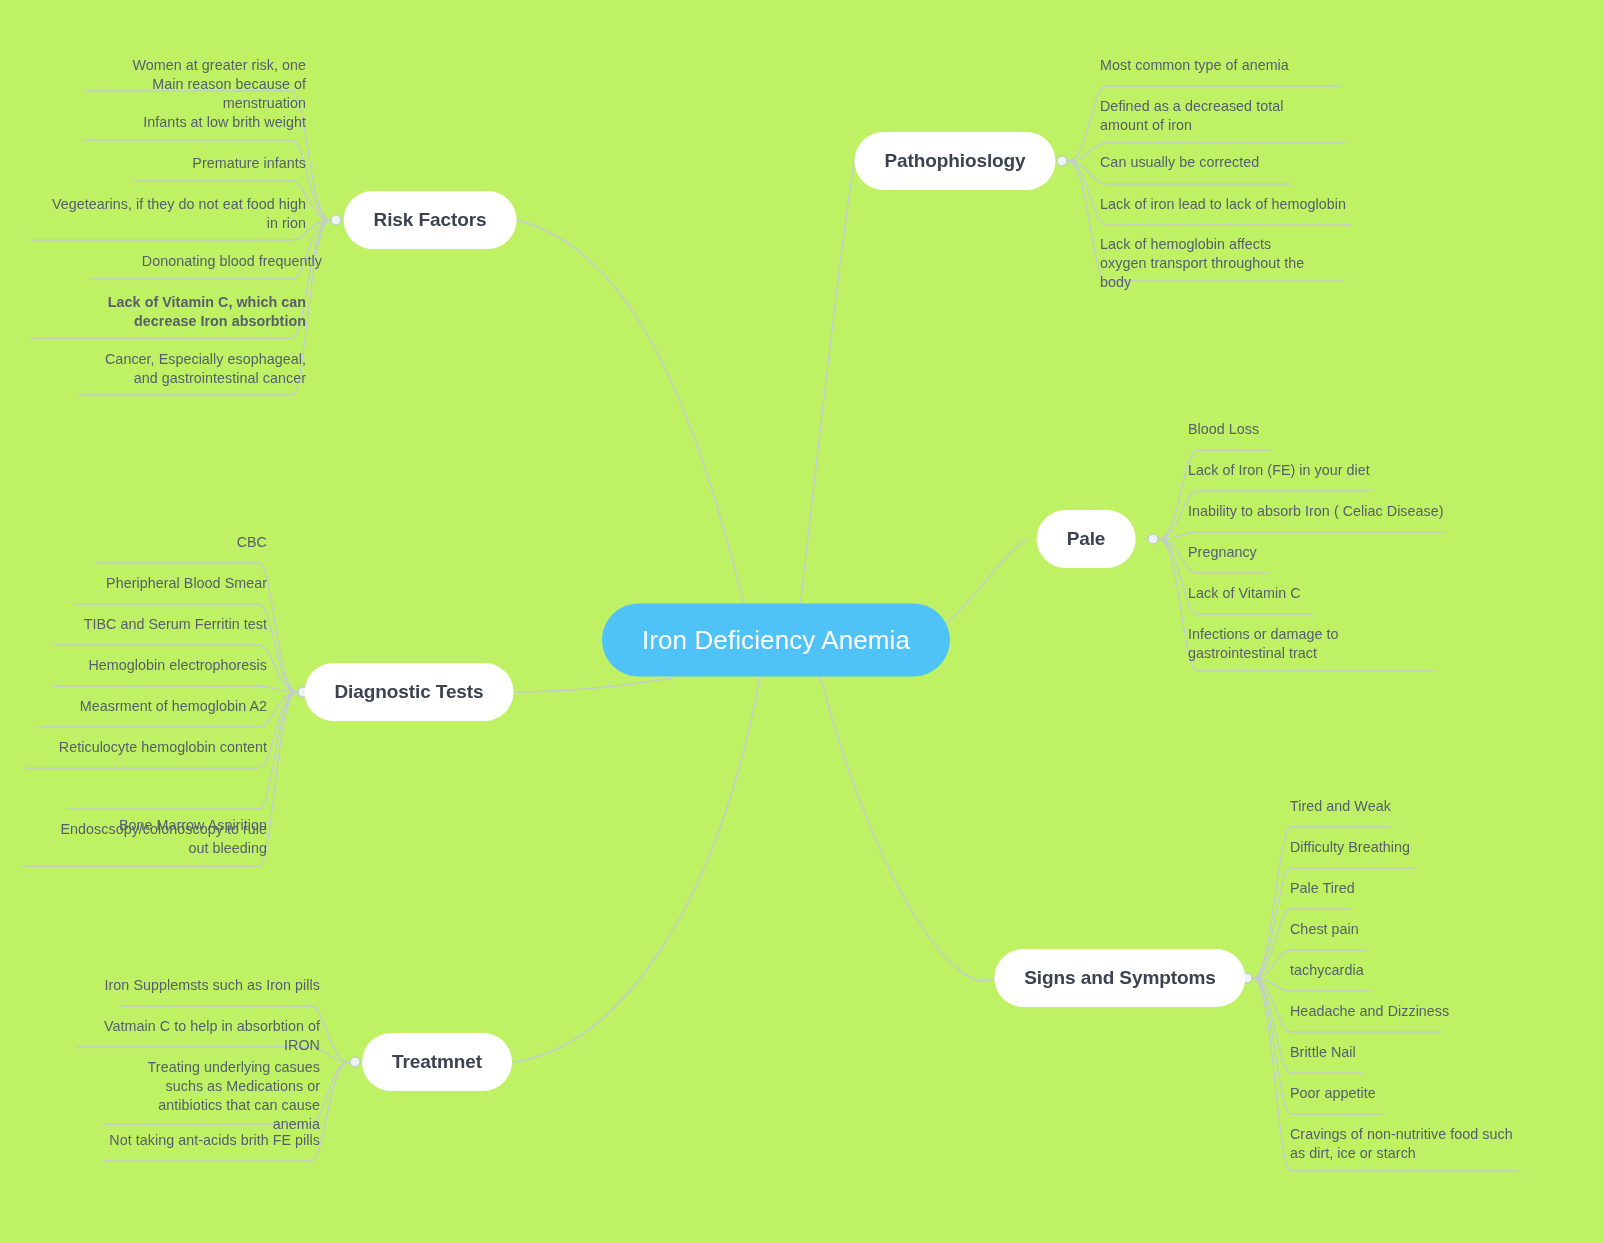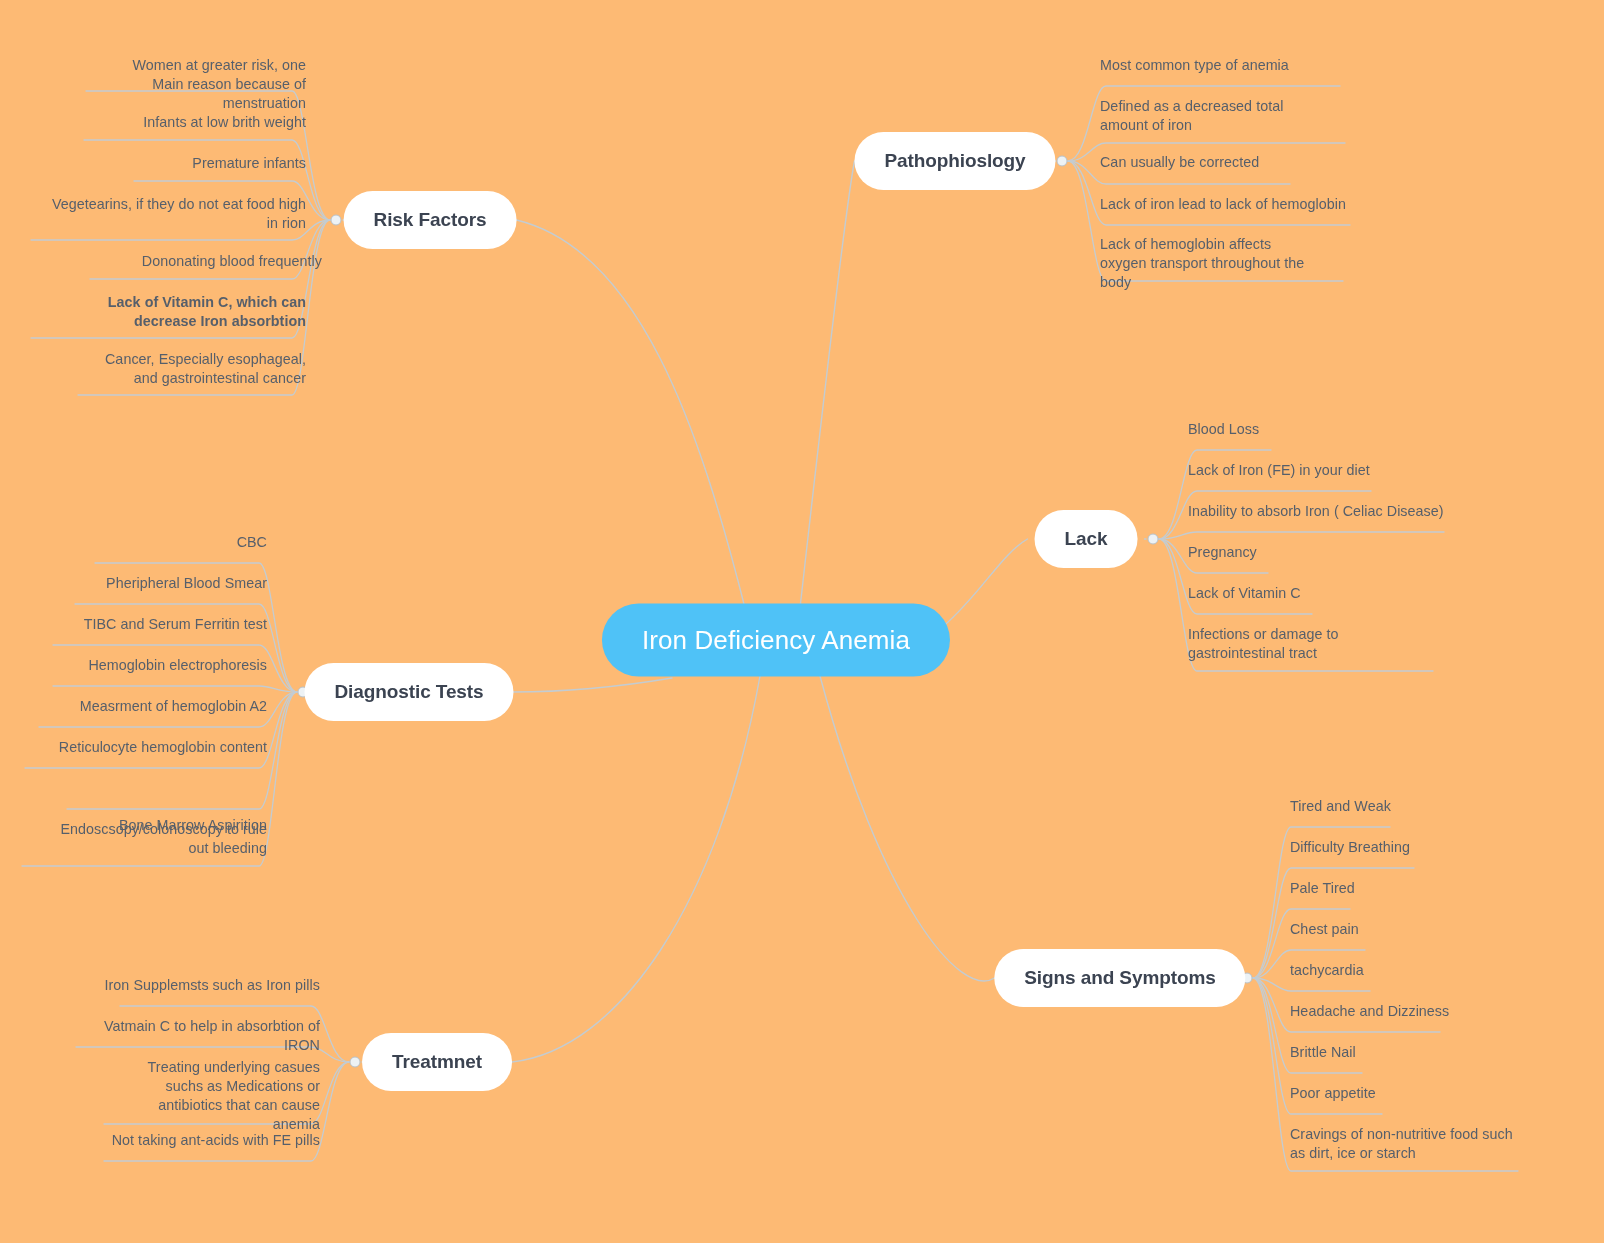--- a/index.html
+++ b/index.html
@@ -4,21 +4,21 @@
 <style>
   html, body {
     margin: 0;
     padding: 0;
     background: #edf2f5;
   }
   #canvas {
     position: relative;
     width: 1604px;
     height: 1243px;
-    background: #fdba74;
+    background: #bef264;
     font-family: "Liberation Sans", sans-serif;
     overflow: hidden;
   }
   #wires {
     position: absolute;
     left: 0; top: 0;
     width: 1604px;
     height: 1243px;
     pointer-events: none;
   }
@@ -231,21 +231,21 @@
       <div class="leaf l" style="top: 574px; width: 200px; left: 67px;">Pheripheral Blood Smear</div>
       <div class="leaf l" style="top: 615px; width: 200px; left: 67px; text-align: right;">TIBC and Serum Ferritin test</div>
       <div class="leaf l" style="top: 656px; width: 200px; left: 67px;">Hemoglobin electrophoresis</div>
       <div class="leaf l" style="top: 697px; width: 200px; left: 67px;">Measrment of hemoglobin A2</div>
       <div class="leaf l" style="top: 738px; width: 220px; left: 47px;">Reticulocyte hemoglobin content</div>
       <div class="leaf l" style="top: 779px; width: 200px; left: 67px; margin-top: 37px;">Bone Marrow Aspirition</div>
       <div class="leaf l" style="top: 820px; width: 220px; left: 47px;">Endoscsopy/colonoscopy to rule out bleeding</div>
       <div class="leaf l" style="top: 976px; width: 220px; left: 100px;">Iron Supplemsts such as Iron pills</div>
       <div class="leaf l" style="top: 1017px; width: 250px; left: 70px;">Vatmain C to help in absorbtion of IRON</div>
       <div class="leaf l" style="top: 1058px; width: 190px; left: 130px;">Treating underlying casues suchs as Medications or antibiotics that can cause anemia</div>
-      <div class="leaf l" style="top: 1131px; width: 220px; left: 100px;">Not taking ant-acids with FE pills</div>
+      <div class="leaf l" style="top: 1131px; width: 220px; left: 100px;">Not taking ant-acids brith FE pills</div>
       <div class="leaf r" style="top: 797px; width: 240px; left: 1290px;">Tired and Weak</div>
       <div class="leaf r" style="top: 838px; width: 240px; left: 1290px;">Difficulty Breathing</div>
       <div class="leaf r" style="top: 879px; width: 240px; left: 1290px;">Pale Tired</div>
       <div class="leaf r" style="top: 920px; width: 240px; left: 1290px;">Chest pain</div>
       <div class="leaf r" style="top: 961px; width: 240px; left: 1290px;">tachycardia</div>
       <div class="leaf r" style="top: 1002px; width: 240px; left: 1290px;">Headache and Dizziness</div>
       <div class="leaf r" style="top: 1043px; width: 240px; left: 1290px;">Brittle Nail</div>
       <div class="leaf r" style="top: 1084px; width: 240px; left: 1290px;">Poor appetite</div>
       <div class="leaf r" style="top: 1125px; width: 225px; left: 1290px;">Cravings of non-nutritive food such as dirt, ice or starch</div>
     </div>
@@ -256,19 +256,19 @@
       <div class="junction" style="left: 303px; top: 692px;"></div>
       <div class="junction" style="left: 355px; top: 1062px;"></div>
       <div class="junction" style="left: 1247px; top: 978px;"></div>
     </div>
 
   <div class="node root-node" style="left:776px; top:640px;">Iron Deficiency Anemia</div>
 
   <div id="branch-nodes">
       <div class="node branch-node" style="left: 430px; top: 220px;"><span>Risk Factors</span></div>
       <div class="node branch-node" style="left: 955px; top: 161px;"><span>Pathophioslogy</span></div>
-      <div class="node branch-node" style="left: 1086px; top: 539px;"><span>Lack</span></div>
+      <div class="node branch-node" style="left: 1086px; top: 539px;"><span>Pale</span></div>
       <div class="node branch-node" style="left: 409px; top: 692px;"><span>Diagnostic Tests</span></div>
       <div class="node branch-node" style="left: 437px; top: 1062px;"><span>Treatmnet</span></div>
       <div class="node branch-node" style="left: 1120px; top: 978px;"><span>Signs and Symptoms</span></div>
     </div>
 
 </div>
 
 </body></html>

